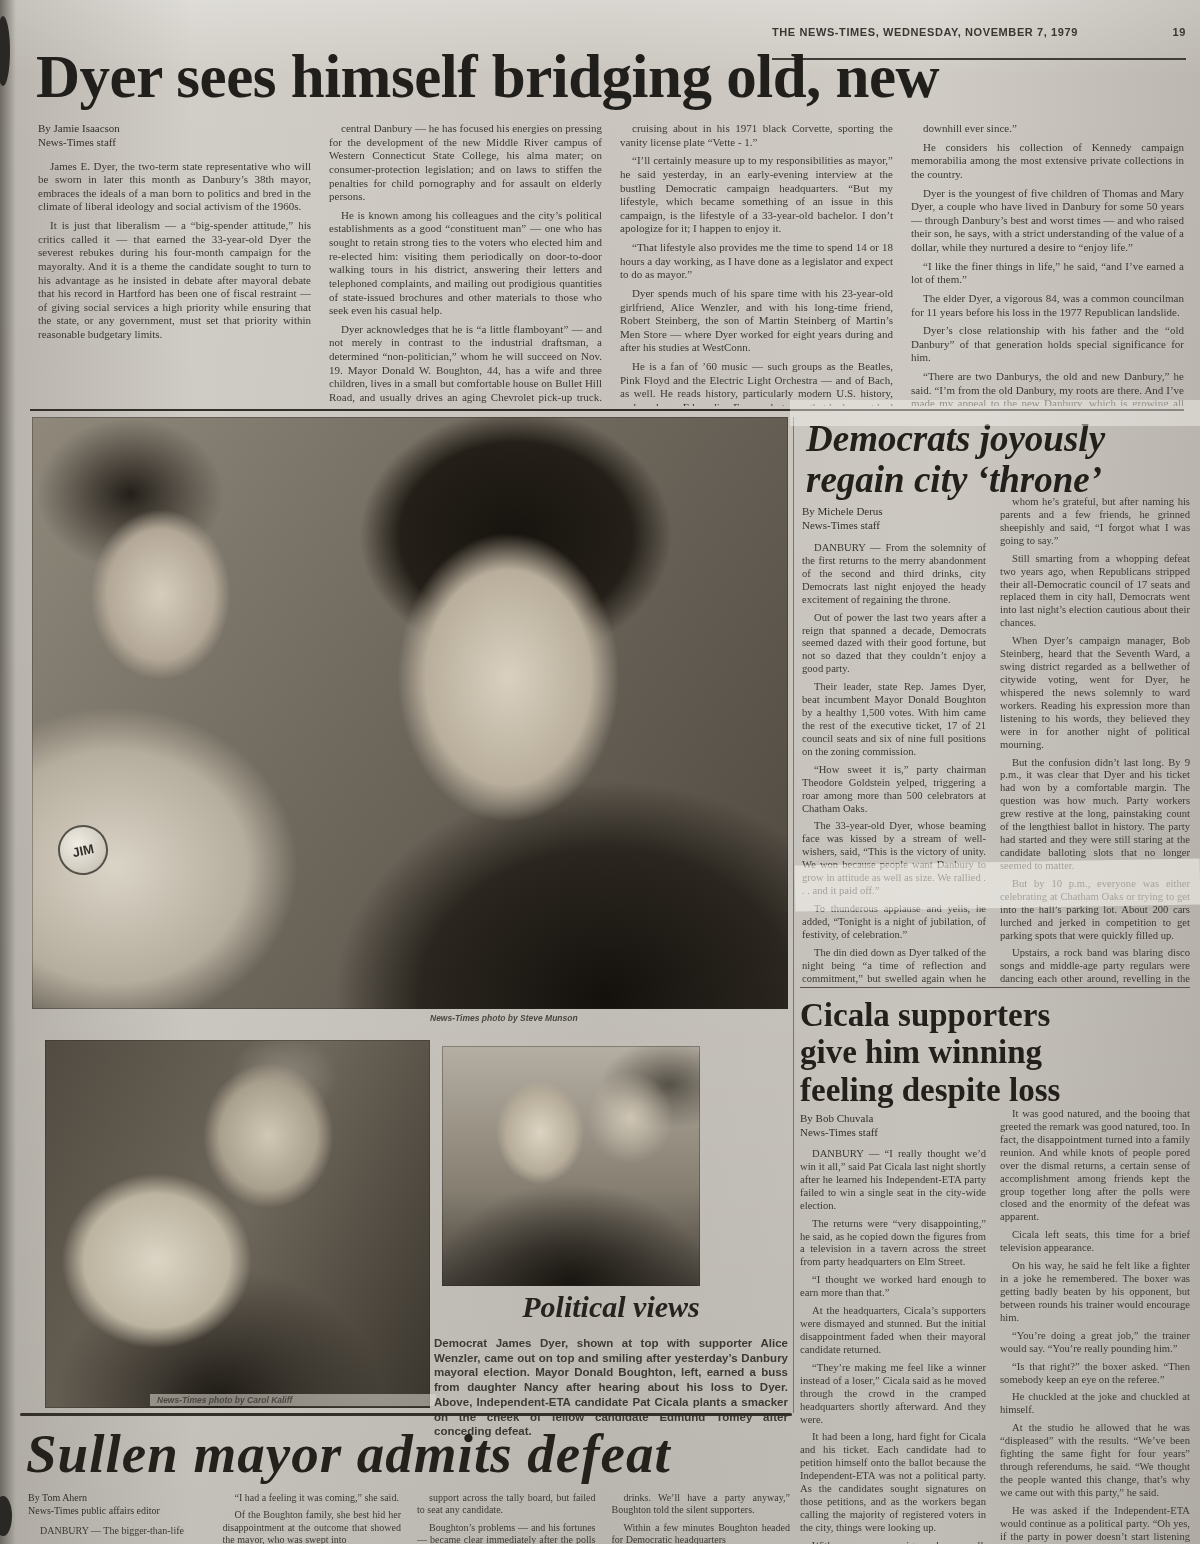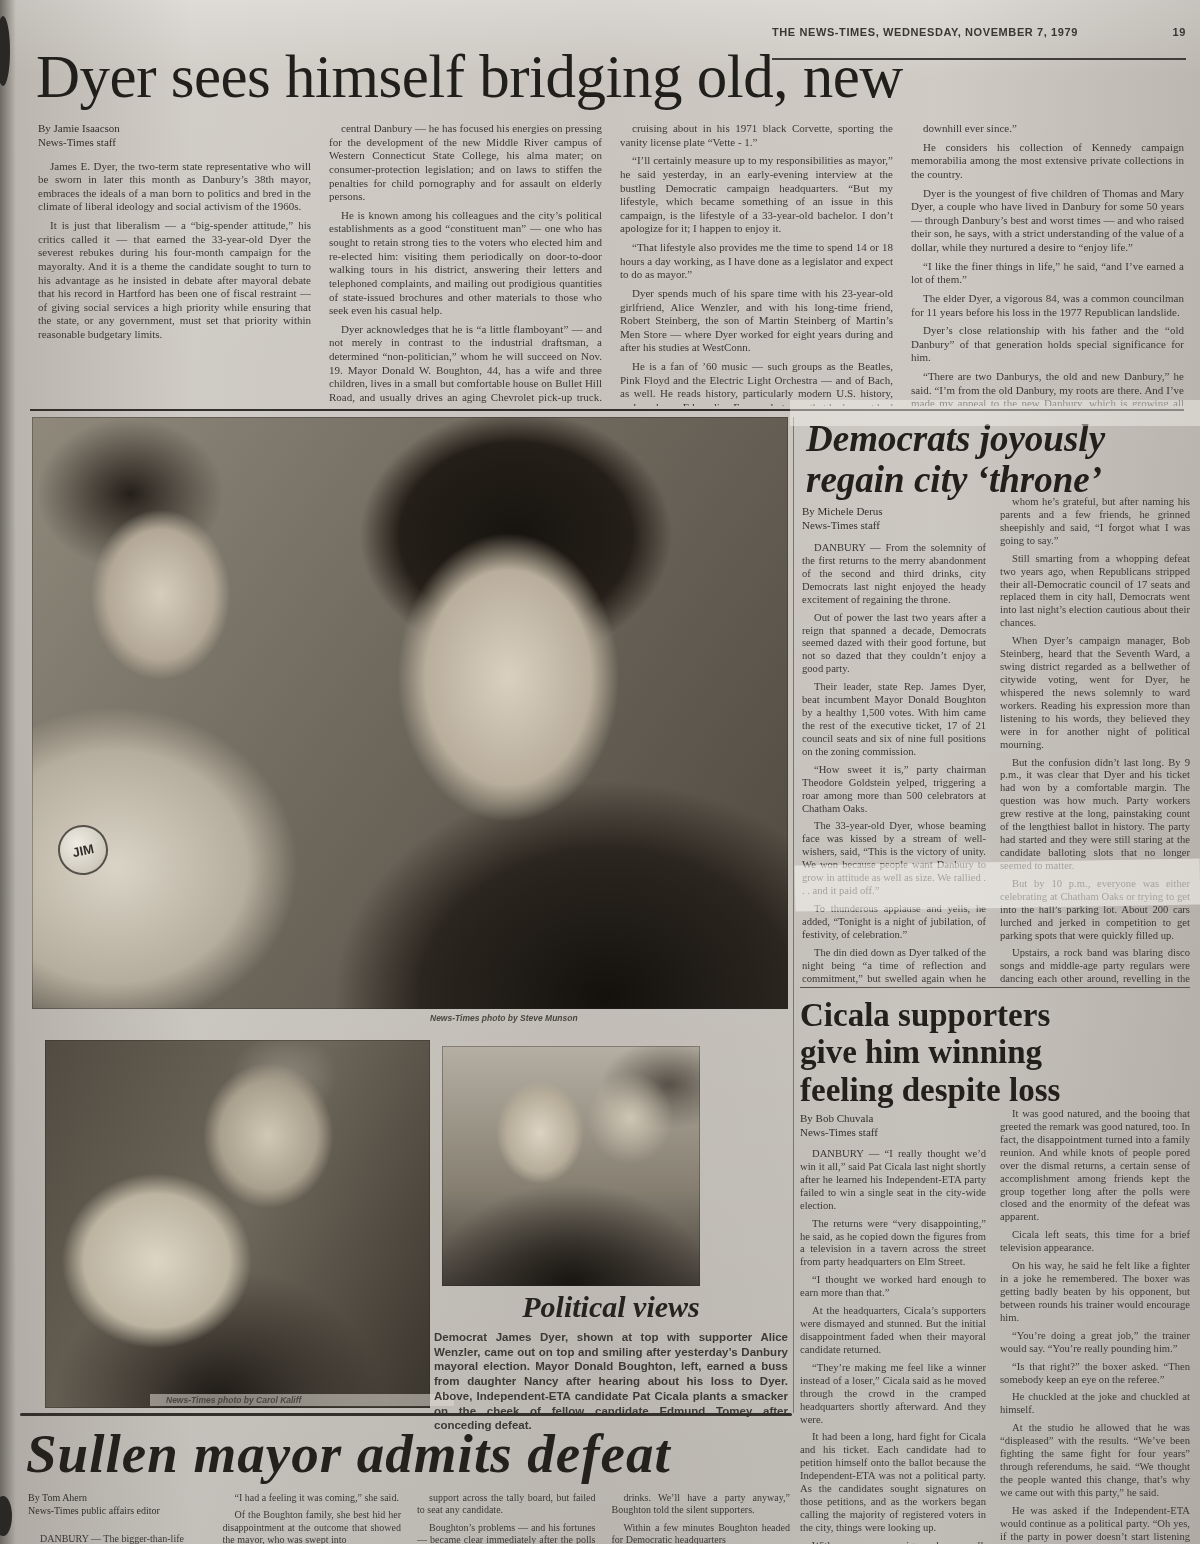--- a/index.html
+++ b/index.html
@@ -18,21 +18,21 @@
   .a2{left:-6px;top:1496px;width:18px;height:40px;}
   .glare{position:absolute;left:795px;top:862px;width:405px;height:46px;
     background:rgba(247,245,240,.55);transform:rotate(-1deg);}
   .glare2{position:absolute;left:790px;top:400px;width:410px;height:26px;
     background:rgba(246,244,239,.45);}
 
   .masthead{position:absolute;left:772px;top:26px;width:414px;display:flex;justify-content:space-between;align-items:baseline;
     border-bottom:2px solid #413e39;padding-bottom:20px;
     font-family:"Liberation Sans", sans-serif;font-size:11px;font-weight:bold;letter-spacing:.6px;color:#3a3733;}
   .headline-main{position:absolute;left:36px;top:42px;width:1150px;
-    font-size:61px;font-weight:normal;letter-spacing:-.5px;color:#211f1b;white-space:nowrap;}
+    font-size:61px;font-weight:bold;letter-spacing:-.5px;color:#211f1b;white-space:nowrap;}
 
   .story-cols{position:absolute;left:38px;top:122px;width:1146px;height:284px;display:flex;gap:18px;overflow:hidden;}
   .story-col{flex:1 1 0;overflow:hidden;}
   .byline{font-size:11px;line-height:1.25;margin:0 0 10px 0;color:#33302b;}
   .byline .b1{display:block;}
   .para{font-size:11px;line-height:1.24;text-align:justify;text-indent:12px;margin:0 0 5px 0;}
 
   .rule-h{position:absolute;background:#33302b;}
   .rule-main{left:30px;top:409px;width:1154px;height:2px;}
   .rule-right{left:800px;top:987px;width:390px;height:1px;background:#55524b;}
@@ -55,52 +55,52 @@
     font-family:"Liberation Sans", sans-serif;font-weight:bold;font-size:13px;color:#312e29;transform:rotate(-12deg);}
   .credit{font-family:"Liberation Sans", sans-serif;font-style:italic;font-weight:bold;font-size:8.5px;color:#4a4740;text-align:left;}
   .credit-main{position:absolute;left:430px;top:1013px;width:356px;}
   .photo-hug{left:45px;top:1040px;width:385px;height:368px;
     background:
       radial-gradient(ellipse 88px 98px at 58% 26%, #d0c7b5 0%, #a99f8d 55%, rgba(0,0,0,0) 74%),
       radial-gradient(ellipse 74px 60px at 62% 10%, #8d867a 0%, rgba(0,0,0,0) 72%),
       radial-gradient(ellipse 125px 115px at 29% 60%, #dcd5c5 0%, #bcb3a0 58%, rgba(0,0,0,0) 76%),
       radial-gradient(ellipse 210px 170px at 45% 98%, #1e1a15 0%, rgba(0,0,0,0) 78%),
       linear-gradient(115deg, #514b41 0%, #6e675b 50%, #3a352d 100%);}
-  .credit-hug{position:absolute;left:150px;top:1394px;width:272px;background:rgba(222,218,210,.55);padding:1px 16px;}
+  .credit-hug{position:absolute;left:150px;top:1394px;width:272px;background:rgba(222,218,210,.55);padding:1px 7px;}
   .photo-kiss{left:442px;top:1046px;width:258px;height:240px;
     background:
       radial-gradient(ellipse 58px 68px at 38% 36%, #dcd3c2 0%, #b6ac99 58%, rgba(0,0,0,0) 76%),
       radial-gradient(ellipse 58px 62px at 73% 30%, #cec5b3 0%, rgba(0,0,0,0) 74%),
       radial-gradient(ellipse 95px 62px at 88% 16%, #575249 0%, rgba(0,0,0,0) 72%),
       radial-gradient(ellipse 170px 125px at 50% 100%, #181510 0%, rgba(0,0,0,0) 82%),
       linear-gradient(180deg, #b5aea2 0%, #857e71 60%, #454039 100%);}
 
   .capblock{position:absolute;left:434px;top:1290px;width:354px;}
-  .cap-title{font-size:30px;font-weight:bold;font-style:italic;text-align:center;color:#26231f;margin-bottom:6px;}
+  .cap-title{font-size:30px;font-weight:bold;font-style:italic;text-align:center;color:#26231f;margin-bottom:12px;}
   .cap-text{font-family:"Liberation Sans", sans-serif;font-weight:bold;font-size:11.5px;line-height:1.28;text-align:justify;color:#3d3a35;}
 
   .dem-headline{position:absolute;left:806px;top:418px;width:390px;
     font-size:37px;line-height:1.12;font-weight:bold;font-style:italic;color:#23201c;}
   .dem-byline{position:absolute;left:802px;top:505px;}
   .dem-col1{position:absolute;left:802px;top:542px;width:184px;height:442px;overflow:hidden;}
   .dem-col2{position:absolute;left:1000px;top:496px;width:190px;height:488px;overflow:hidden;}
   .smallcol .para{font-size:10.6px;line-height:1.22;}
 
   .cic-headline{position:absolute;left:800px;top:997px;width:392px;
     font-size:33px;line-height:1.13;font-weight:bold;color:#23201c;}
   .cic-byline{position:absolute;left:800px;top:1112px;}
   .cic-col1{position:absolute;left:800px;top:1148px;width:186px;height:396px;overflow:hidden;}
   .cic-col2{position:absolute;left:1000px;top:1108px;width:190px;height:436px;overflow:hidden;}
 
   .sul-headline{position:absolute;left:26px;top:1422px;width:764px;
     font-size:55px;font-weight:bold;font-style:italic;letter-spacing:1px;color:#24211d;white-space:nowrap;}
   .sul-cols{position:absolute;left:28px;top:1492px;width:762px;height:52px;display:flex;gap:16px;overflow:hidden;}
   .sul-col{flex:1 1 0;overflow:hidden;}
   .sul-cols .para{font-size:10px;line-height:1.24;}
-  .sul-cols .byline{font-size:10px;margin-bottom:16px;}
+  .sul-cols .byline{font-size:10px;margin-bottom:8px;}
 </style>
 </head>
 <body>
 
 <div class="page">
   <div class="edge-left"></div>
   <div class="artifact a1"></div>
   <div class="artifact a2"></div>
 
   <div class="masthead">

